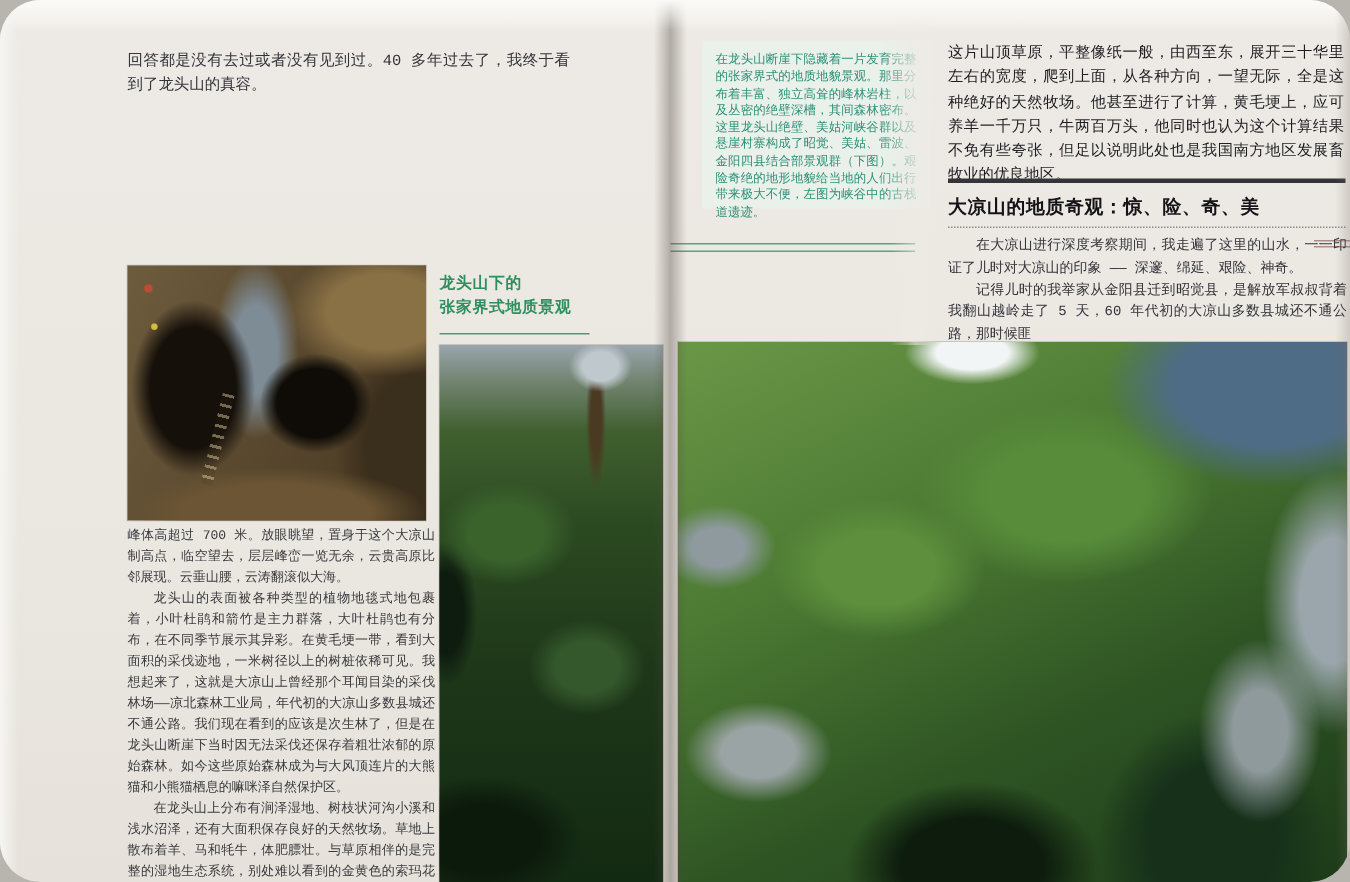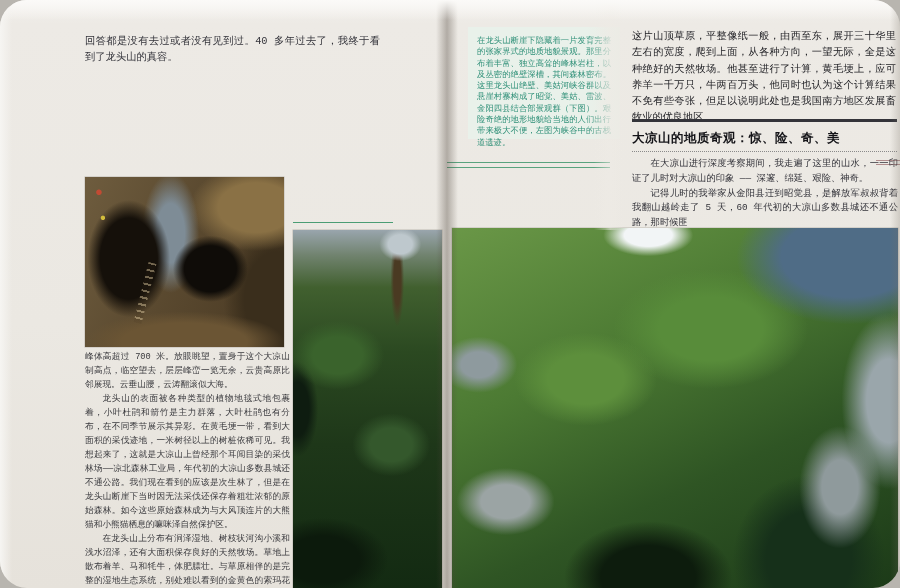--- a/index.html
+++ b/index.html
@@ -95,20 +95,24 @@
 
 <div id="spread">
 
   <div id="intro-text" class="abs jt">
     <p>回答都是没有去过或者没有见到过。40 多年过去了，我终于看到了龙头山的真容。</p>
   </div>
 
   <div id="photo-cave" class="abs photo"></div>
   <div id="ladder" class="abs"></div>
 
+  <div id="caption-box" class="abs">
+    <span class="cap-line">龙头山下的</span>
+    <span class="cap-line">张家界式地质景观</span>
+  </div>
   <div id="caption-rule" class="abs"></div>
 
   <div id="photo-mid" class="abs photo"></div>
 
   <div id="lower-text" class="abs jt">
     <p>峰体高超过 700 米。放眼眺望，置身于这个大凉山制高点，临空望去，层层峰峦一览无余，云贵高原比邻展现。云垂山腰，云涛翻滚似大海。</p>
     <p class="ind">龙头山的表面被各种类型的植物地毯式地包裹着，小叶杜鹃和箭竹是主力群落，大叶杜鹃也有分布，在不同季节展示其异彩。在黄毛埂一带，看到大面积的采伐迹地，一米树径以上的树桩依稀可见。我想起来了，这就是大凉山上曾经那个耳闻目染的采伐林场——凉北森林工业局，年代初的大凉山多数县城还不通公路。我们现在看到的应该是次生林了，但是在龙头山断崖下当时因无法采伐还保存着粗壮浓郁的原始森林。如今这些原始森林成为与大风顶连片的大熊猫和小熊猫栖息的嘛咪泽自然保护区。</p>
     <p class="ind">在龙头山上分布有涧泽湿地、树枝状河沟小溪和浅水沼泽，还有大面积保存良好的天然牧场。草地上散布着羊、马和牦牛，体肥膘壮。与草原相伴的是完整的湿地生态系统，别处难以看到的金黄色的索玛花（小叶杜鹃）铺满山间，灿若云霞。</p>
 
   </div>

